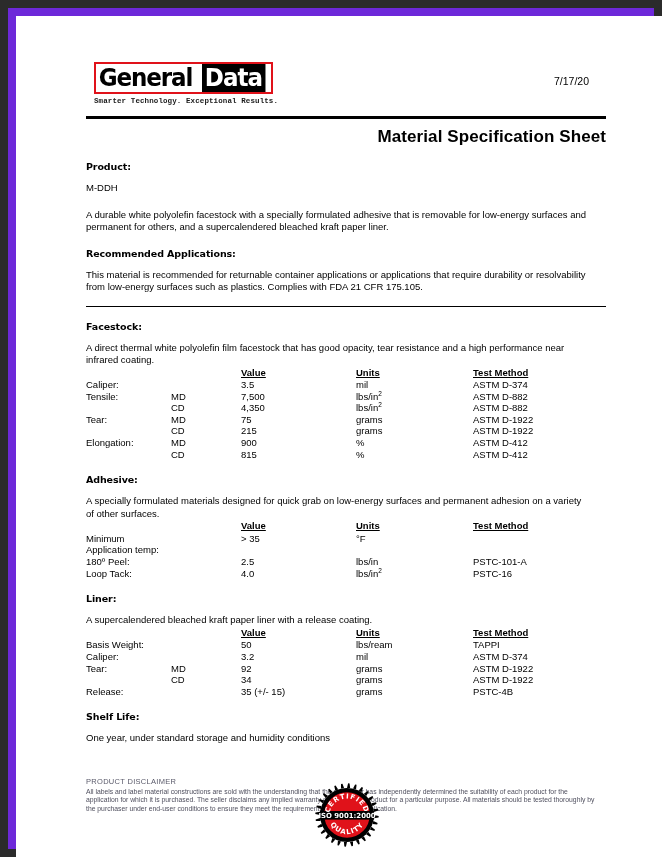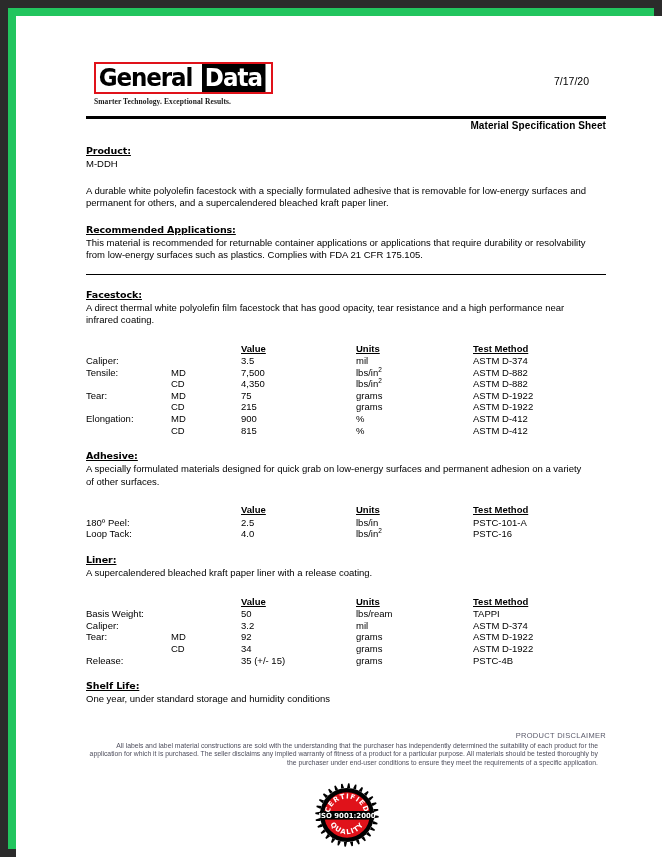--- a/index.html
+++ b/index.html
@@ -13,21 +13,21 @@
     font-family: "Liberation Sans", sans-serif;
     overflow: hidden;
   }
   .page-frame {
     position: absolute;
     left: 0; top: 0;
     width: 662px;
     height: 857px;
     box-sizing: border-box;
     border: 8px solid #2b2b2b;
-    background: #22c55e;
+    background: #6d28d9;
   }
   .sheet {
     position: absolute;
     left: 8px; top: 8px;
     width: 646px;
     height: 841px;
     background: #ffffff;
   }
   .content {
     position: absolute;
@@ -77,25 +77,26 @@
     font-weight: bold;
     font-size: 25px;
     line-height: 28px;
     letter-spacing: -1px;
     padding: 0 4px 0 3px;
     transform: scaleX(0.92);
     transform-origin: left center;
   }
   .logo-tagline {
     margin-top: 3px;
-    font-family: Liberation Serif, serif;
+    font-family: Liberation Mono, monospace;
     font-size: 7.5px;
     font-weight: bold;
     color: #1a1a1a;
     letter-spacing: 0.1px;
+    text-align: center;
   }
   .doc-date {
     position: absolute;
     right: 17px;
     top: 59px;
     font-size: 10.5px;
     color: #000000;
   }
 
   .rule-thick {
@@ -104,52 +105,51 @@
     margin: 0;
   }
   .rule-thin {
     border-top: 1.5px solid #000000;
     height: 0;
     margin: 0;
   }
 
   .doc-title {
     text-align: right;
-    font-size: 10px;
-    font-weight: bold;
-    color: #000000;
-    margin-top: 1px;
+    font-size: 17px;
+    font-weight: bold;
+    color: #000000;
+    margin-top: 8px;
     letter-spacing: 0.1px;
   }
 
   
   .section {
     margin-top: 14px;
   }
   .section-heading {
     font-family: "DejaVu Sans", sans-serif;
     font-size: 9.5px;
     font-weight: bold;
     color: #000000;
     letter-spacing: -0.1px;
-    text-decoration: underline;
   }
   .section-body {
     font-size: 9.5px;
     color: #000000;
     line-height: 12.5px;
-    margin-top: 2px;
+    margin-top: 10px;
     max-width: 505px;
   }
 
   
   table.spec-table {
     border-collapse: collapse;
     width: 520px;
-    margin-top: 16px;
+    margin-top: 0;
     font-size: 9.5px;
     color: #000000;
   }
   table.spec-table th,
   table.spec-table td {
     padding: 0;
     text-align: left;
     vertical-align: top;
     line-height: 11.6px;
     font-weight: normal;
@@ -165,22 +165,21 @@
   col.c-units { width: 117px; }
   col.c-test  { width: 133px; }
   .sup {
     font-size: 6.5px;
     vertical-align: super;
     line-height: 0;
   }
 
   
   .disclaimer {
-    margin-top: 25px;
-    text-align: right;
+    margin-top: 32px;
   }
   .disclaimer-title {
     font-size: 7.5px;
     color: #5a5a6a;
     letter-spacing: 0.3px;
   }
   .disclaimer-body {
     font-size: 6.8px;
     color: #4f4f5e;
     line-height: 8.6px;
@@ -325,20 +324,27 @@
           <thead>
               <tr>
                 <th style="text-decoration: none;"></th>
                 <th style="text-decoration: none;"></th>
                 <th>Value</th>
                 <th>Units</th>
                 <th>Test Method</th>
               </tr>
             </thead>
           <tbody>
+              <tr>
+                <td>Minimum Application temp:</td>
+                <td></td>
+                <td>&gt; 35</td>
+                <td>°F</td>
+                <td></td>
+              </tr>
               <tr>
                 <td>180º Peel:</td>
                 <td></td>
                 <td>2.5</td>
                 <td>lbs/in</td>
                 <td>PSTC-101-A</td>
               </tr>
               <tr>
                 <td>Loop Tack:</td>
                 <td></td>

